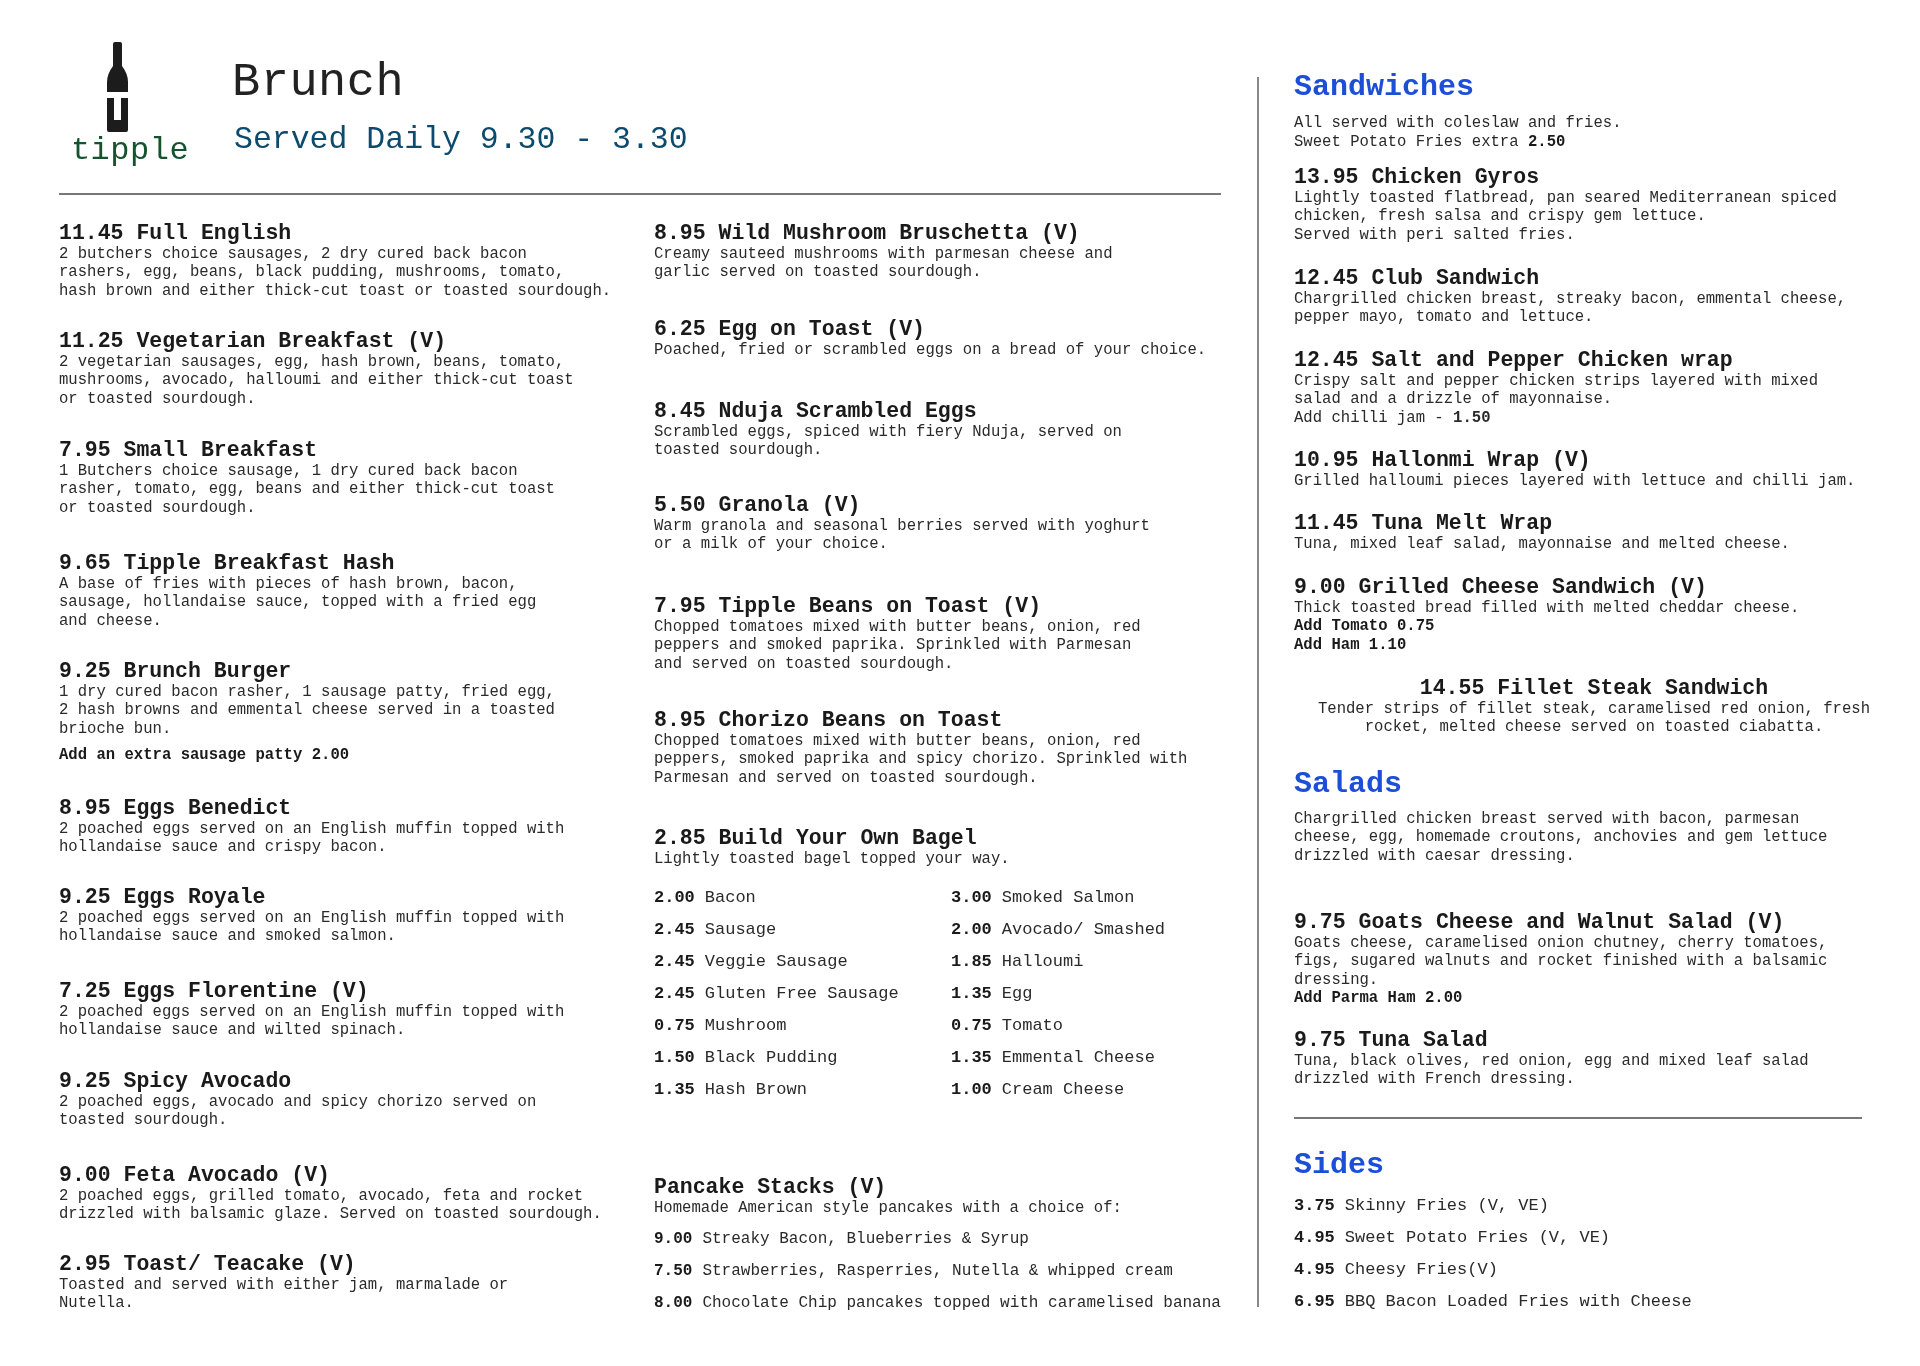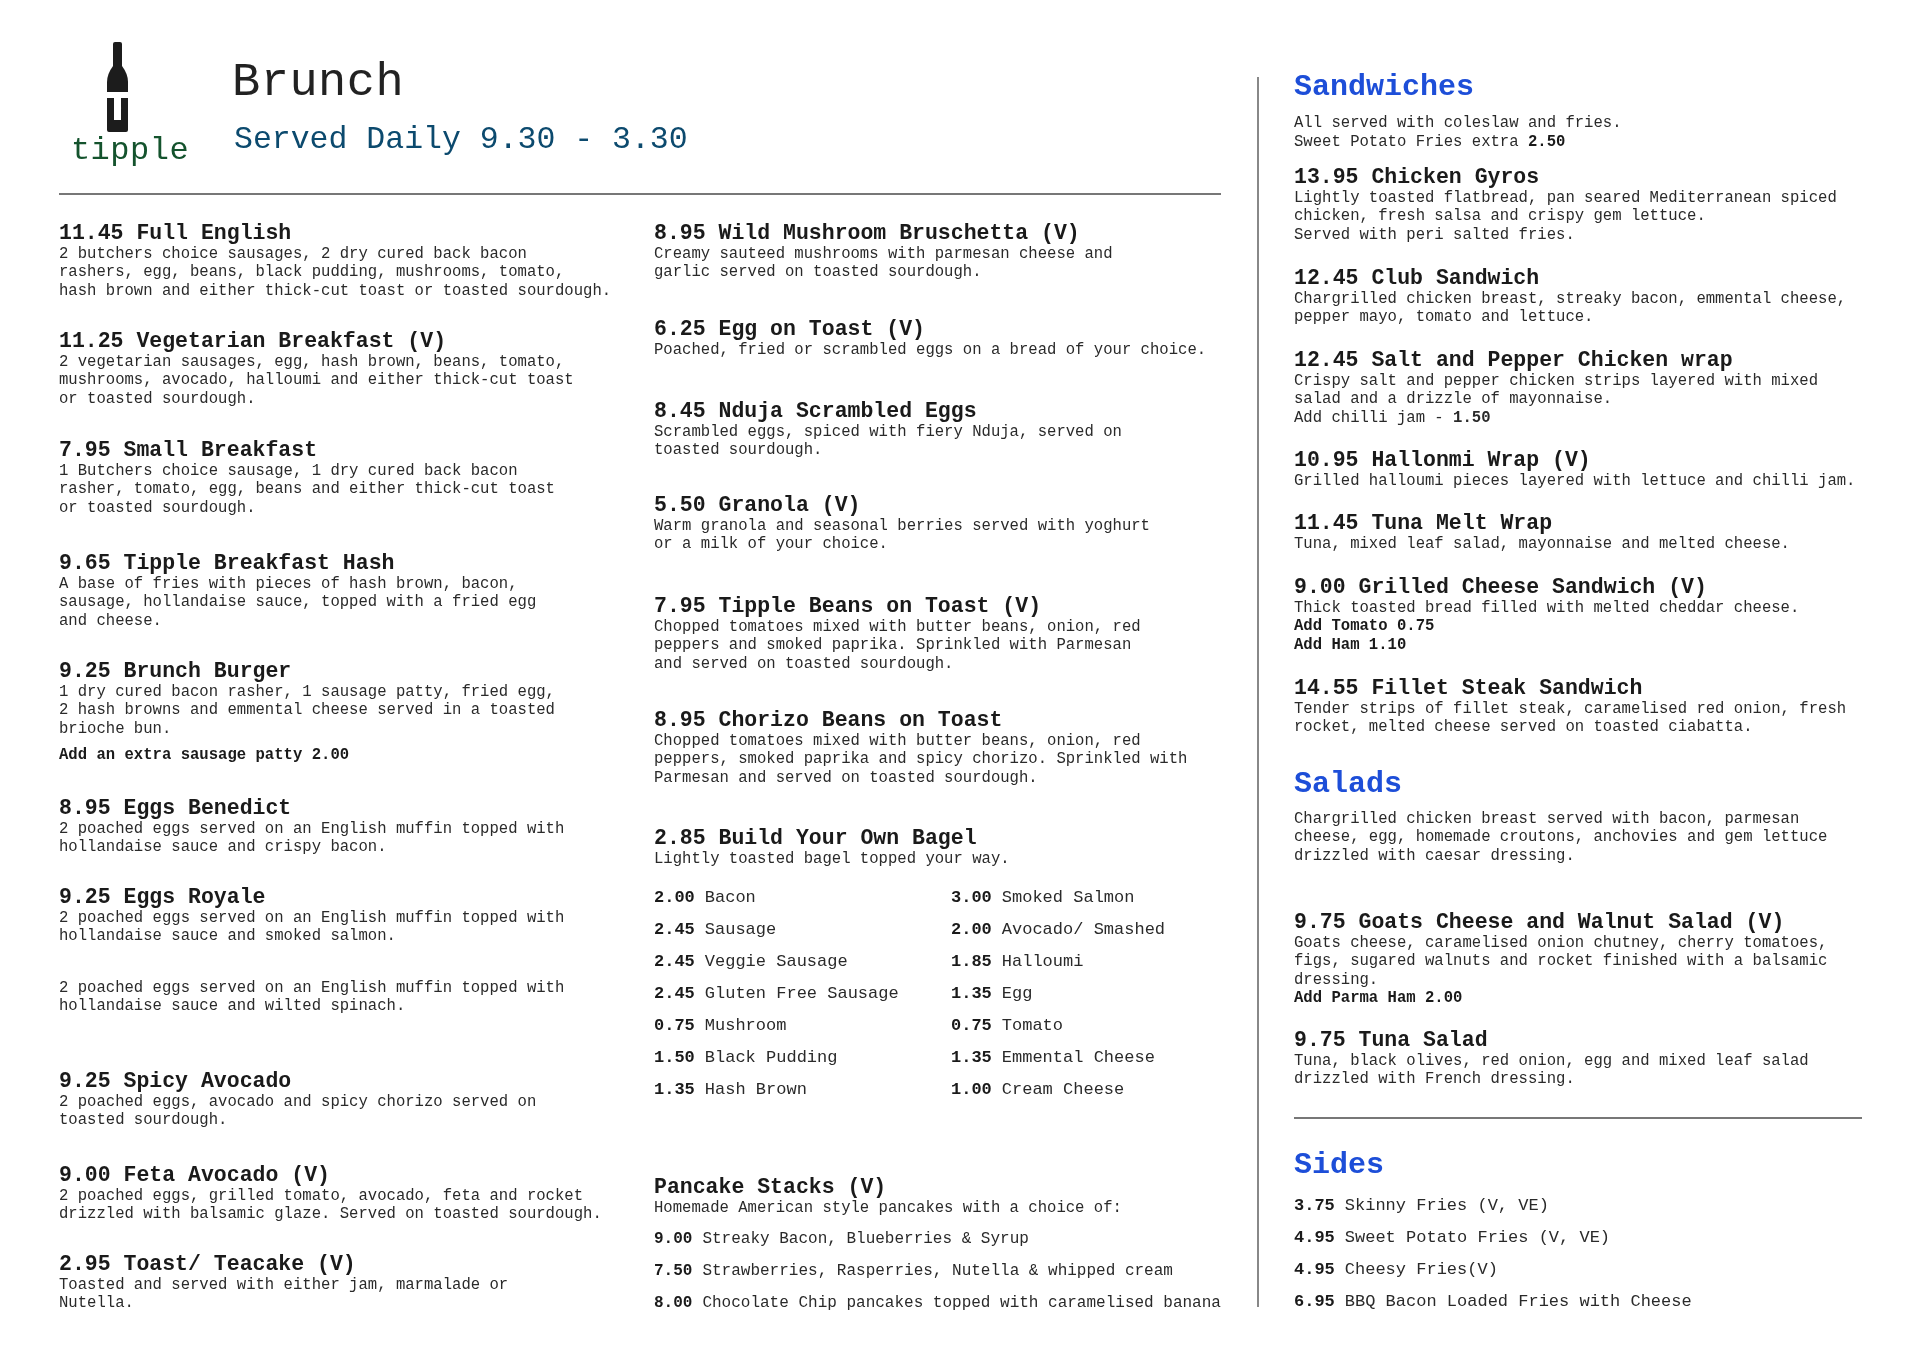--- a/index.html
+++ b/index.html
@@ -81,20 +81,21 @@
     <div class="item-title">8.95 Eggs Benedict</div>
     <div class="item-desc">2 poached eggs served on an English muffin topped with
 hollandaise sauce and crispy bacon.</div>
   </div>
   <div class="item" style="left:59px; top:885px;">
     <div class="item-title">9.25 Eggs Royale</div>
     <div class="item-desc">2 poached eggs served on an English muffin topped with
 hollandaise sauce and smoked salmon.</div>
   </div>
   <div class="item" style="left:59px; top:979px;">
+    <div class="item-title">7.25 Eggs Florentine (V)</div>
     <div class="item-desc">2 poached eggs served on an English muffin topped with
 hollandaise sauce and wilted spinach.</div>
   </div>
   <div class="item" style="left:59px; top:1069px;">
     <div class="item-title">9.25 Spicy Avocado</div>
     <div class="item-desc">2 poached eggs, avocado and spicy chorizo served on
 toasted sourdough.</div>
   </div>
   <div class="item" style="left:59px; top:1163px;">
     <div class="item-title">9.00 Feta Avocado (V)</div>
@@ -201,21 +202,21 @@
   <div class="item" style="left:1294px; top:511px;">
     <div class="item-title">11.45 Tuna Melt Wrap</div>
     <div class="item-desc">Tuna, mixed leaf salad, mayonnaise and melted cheese.</div>
   </div>
   <div class="item" style="left:1294px; top:575px;">
     <div class="item-title">9.00 Grilled Cheese Sandwich (V)</div>
     <div class="item-desc">Thick toasted bread filled with melted cheddar cheese.</div>
     <div class="item-add">Add Tomato 0.75</div>
     <div class="item-add">Add Ham 1.10</div>
   </div>
-  <div class="item" style="left:1294px; top:676px;">
+  <div class="item" style="left:1294px; top:676px;text-align:center;">
     <div class="item-title">14.55 Fillet Steak Sandwich</div>
     <div class="item-desc">Tender strips of fillet steak, caramelised red onion, fresh
 rocket, melted cheese served on toasted ciabatta.</div>
   </div>
 
   <div class="section-h" style="left:1294px; top:767px;">Salads</div>
   <div class="item" style="left:1294px; top:810px;">
     <div class="item-desc">Chargrilled chicken breast served with bacon, parmesan
 cheese, egg, homemade croutons, anchovies and gem lettuce
 drizzled with caesar dressing.</div>

